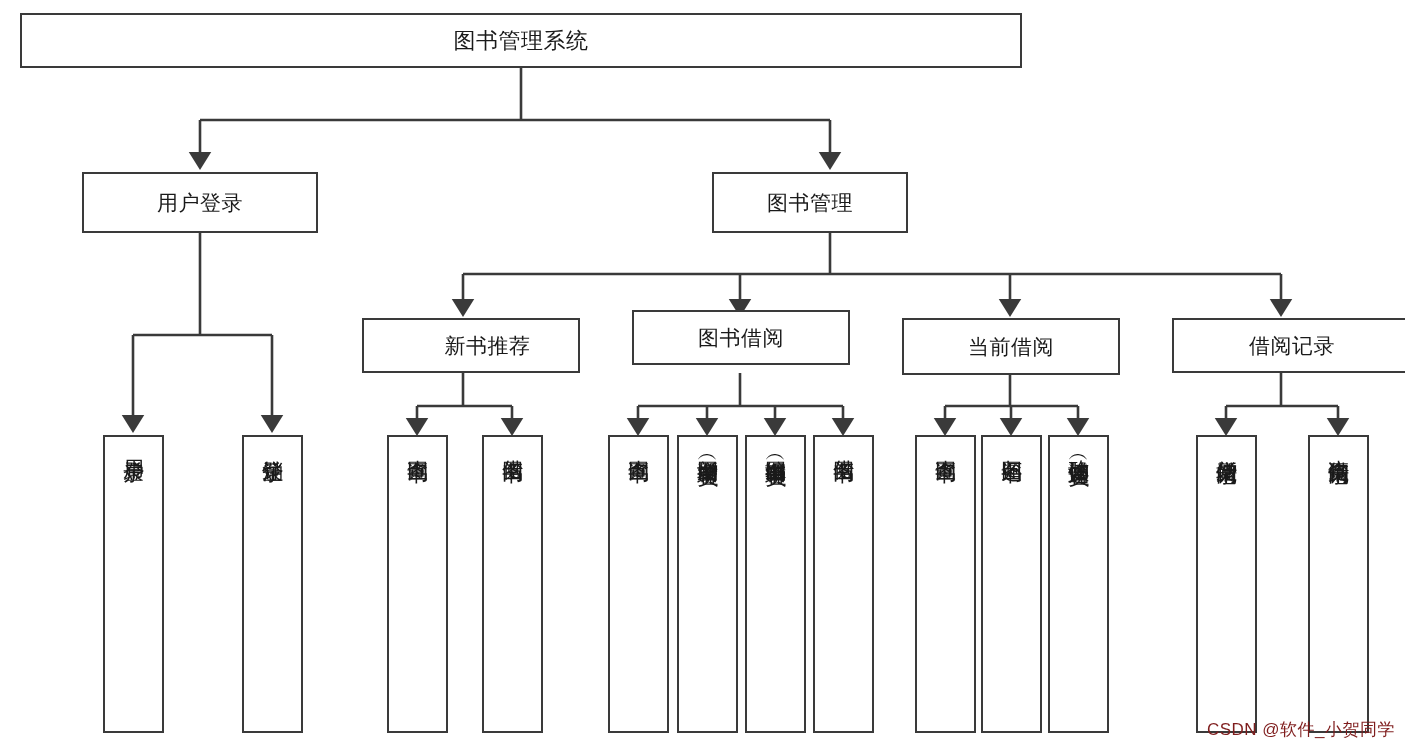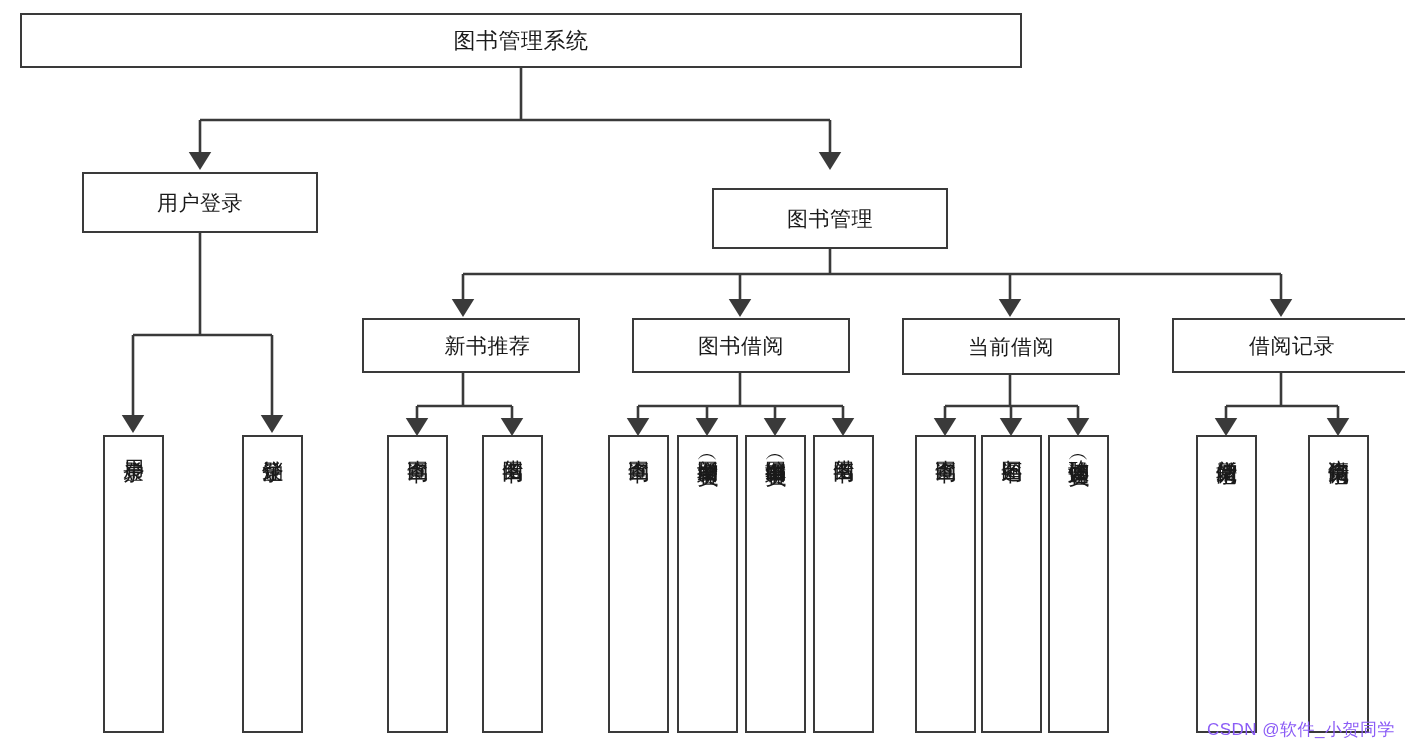--- a/index.html
+++ b/index.html
@@ -56,21 +56,21 @@
     white-space: nowrap;
   }
   #title-node {
     font-size: 22px;
   }
   #watermark {
     position: absolute;
     right: 10px;
     bottom: 6px;
     font-size: 17px;
-    color: #8b5cf6;
+    color: #7f1d1d;
     white-space: nowrap;
     letter-spacing: 0.5px;
   }
 </style>
 </head>
 <body>
 
 <div id="canvas">
 
   <svg class="edges" viewBox="0 0 1405 747">
@@ -123,28 +123,28 @@
     </g>
   </svg>
 
   <div class="node horiz" id="title-node" style="left:20px;top:13px;width:1002px;height:55px;">
     <span class="htext">图书管理系统</span>
   </div>
 
   <div class="node horiz" style="left:82px;top:172px;width:236px;height:61px;">
     <span class="htext">用户登录</span>
   </div>
-  <div class="node horiz" style="left:712px;top:188px;width:236px;height:61px;">
+  <div class="node horiz" style="left:712px;top:172px;width:196px;height:61px;">
     <span class="htext">图书管理</span>
   </div>
 
   <div class="node horiz" style="left:362px;top:318px;width:218px;height:55px;padding-left:33px;">
     <span class="htext">新书推荐</span>
   </div>
-  <div class="node horiz" style="left:632px;top:318px;width:218px;height:55px;">
+  <div class="node horiz" style="left:632px;top:310px;width:218px;height:55px;">
     <span class="htext">图书借阅</span>
   </div>
   <div class="node horiz" style="left:902px;top:318px;width:218px;height:57px;">
     <span class="htext">当前借阅</span>
   </div>
   <div class="node horiz" style="left:1172px;top:318px;width:240px;height:55px;">
     <span class="htext">借阅记录</span>
   </div>
 
   <div class="node vert" style="left:103px;top:435px;width:61px;height:298px;">

